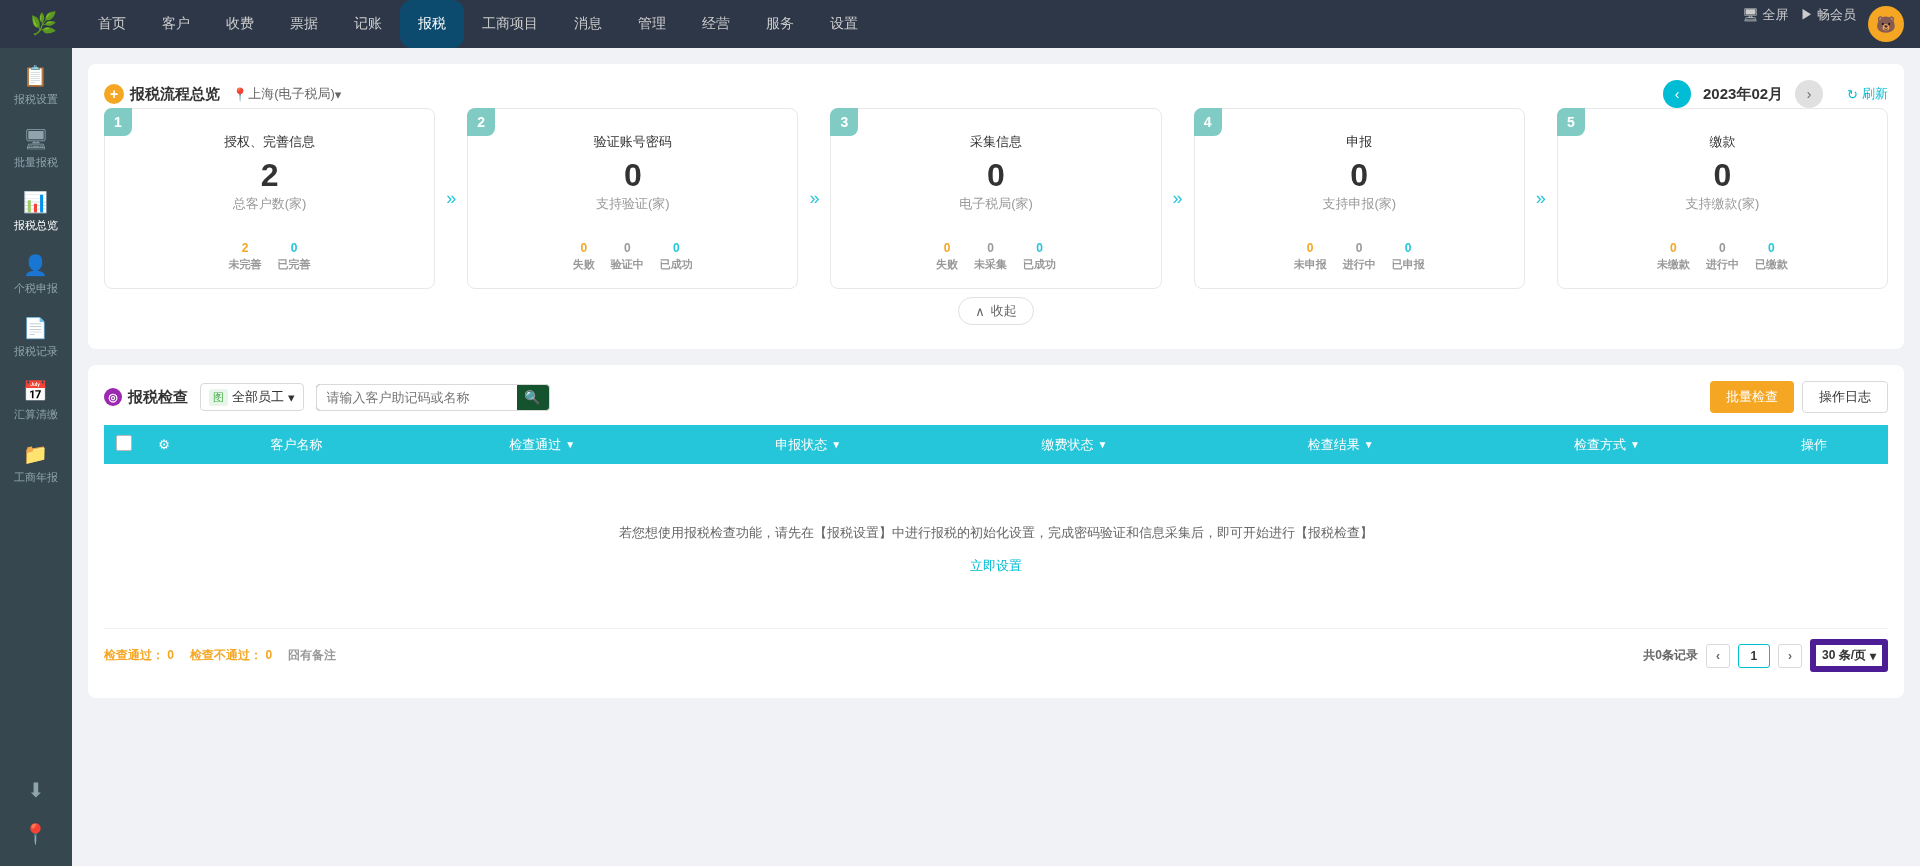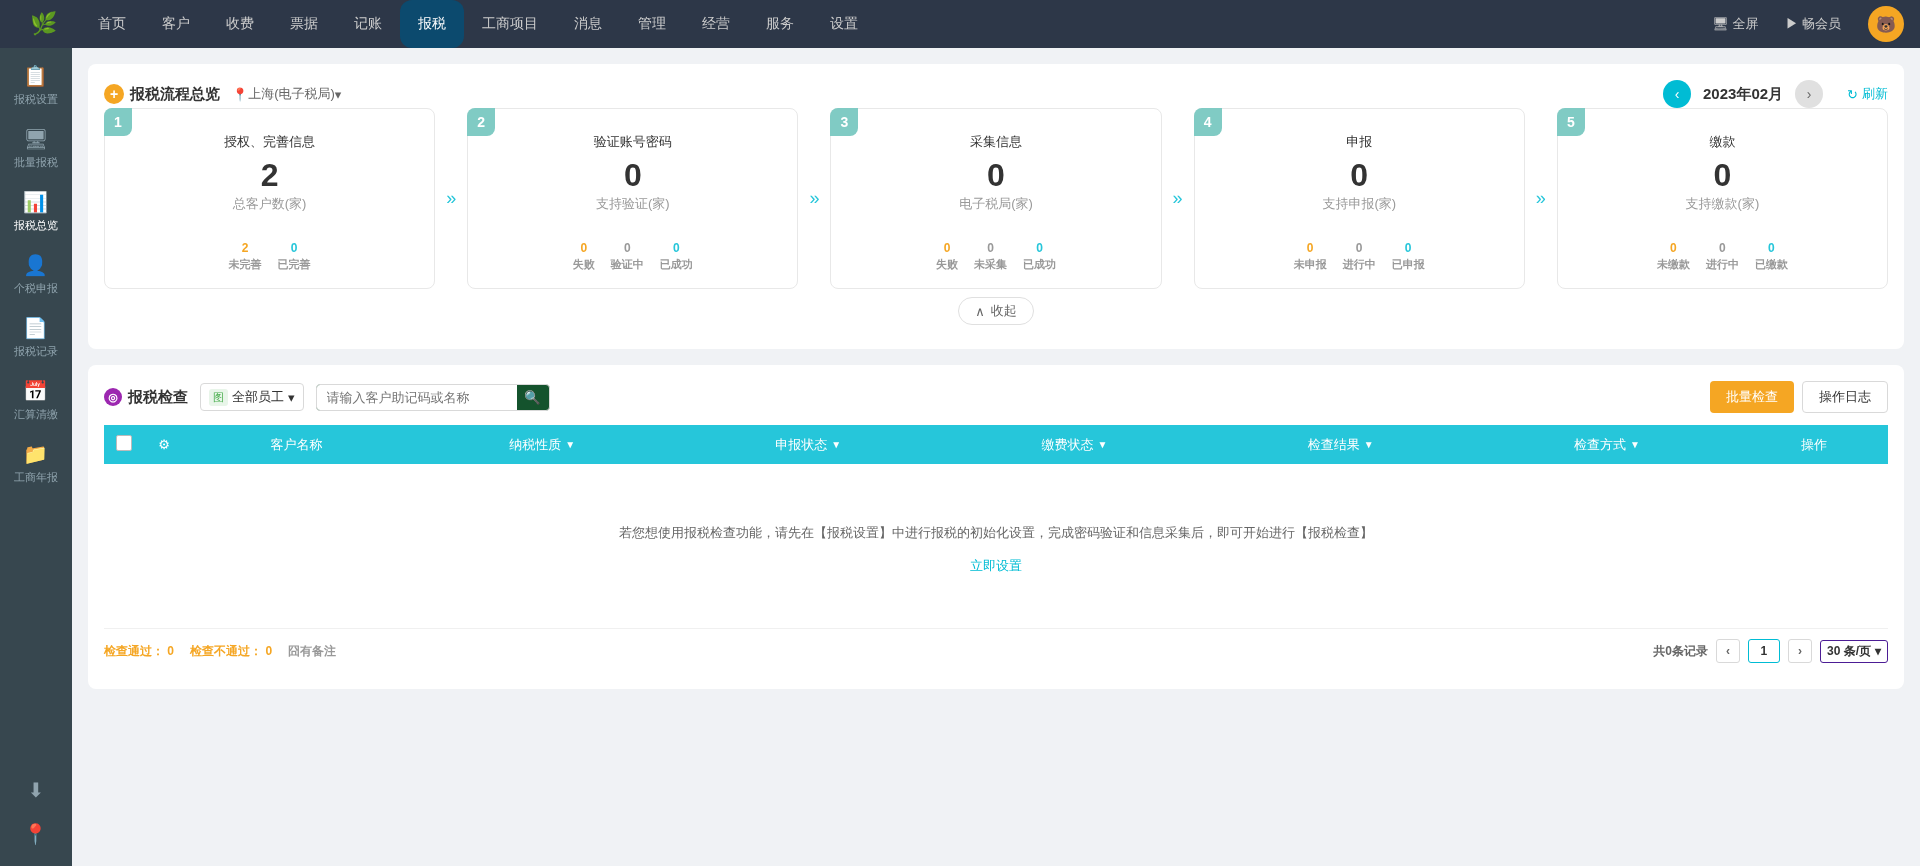--- a/index.html
+++ b/index.html
@@ -20,21 +20,21 @@
     }
     .top-nav .nav-item {
       color: #ccc; padding: 0 18px; height: 48px;
       display: flex; align-items: center; cursor: pointer;
       font-size: 14px; white-space: nowrap;
     }
     .top-nav .nav-item.active {
       background: #0c4a6e; color: #fff; border-radius: 12px;
     }
     .top-nav .right-tools {
-      display: flex; align-items: center; gap: 27px; color: #ccc;
+      display: flex; gap: 12px; color: #ccc;
     }
     .top-nav .right-tools span { cursor: pointer; font-size: 13px; }
     .avatar-img {
       width: 36px; height: 36px; border-radius: 50%;
       background: #f5a623;
       display: flex; align-items: center; justify-content: center;
       color: white; font-size: 16px;
     }
 
     
@@ -217,21 +217,21 @@
       width: 24px; height: 24px; border: 1px solid #d9d9d9; border-radius: 3px;
       display: flex; align-items: center; justify-content: center;
       cursor: pointer; background: #fff; color: #666; font-size: 12px;
     }
     .pagination .current-page {
       width: 32px; height: 24px; border: 1px solid #00bcd4; border-radius: 3px;
       display: flex; align-items: center; justify-content: center;
       background: #fff; color: #333; font-size: 12px;
     }
     .pagination .per-page {
-      border: 1px solid #4c1d95; border-radius: 3px; padding: 2px 6px;
+      border: 6px solid #4c1d95; border-radius: 3px; padding: 2px 6px;
       font-size: 12px; color: #333; background: #fff; cursor: pointer;
       display: flex; align-items: center; gap: 4px;
     }
 
     
     .main-content::-webkit-scrollbar { width: 6px; }
     .main-content::-webkit-scrollbar-track { background: #f0f0f0; }
     .main-content::-webkit-scrollbar-thumb { background: #ccc; border-radius: 3px; }
 
     .table-wrap { overflow: hidden; position: relative; }
@@ -496,21 +496,21 @@
                 <div class="checkbox-col"></div>
               </th>
               <th>⚙</th>
               <th>
                 <div class="th-filter">
                   <span>客户名称</span>
                 </div>
               </th>
               <th>
                 <div class="th-filter">
-                  <span>纳税性质</span>
+                  <span>检查通过</span>
                   <span style="font-size:10px;">▼</span>
                 </div>
               </th>
               <th>
                 <div class="th-filter">
                   <span>申报状态</span>
                   <span style="font-size:10px;">▼</span>
                 </div>
               </th>
               <th>

